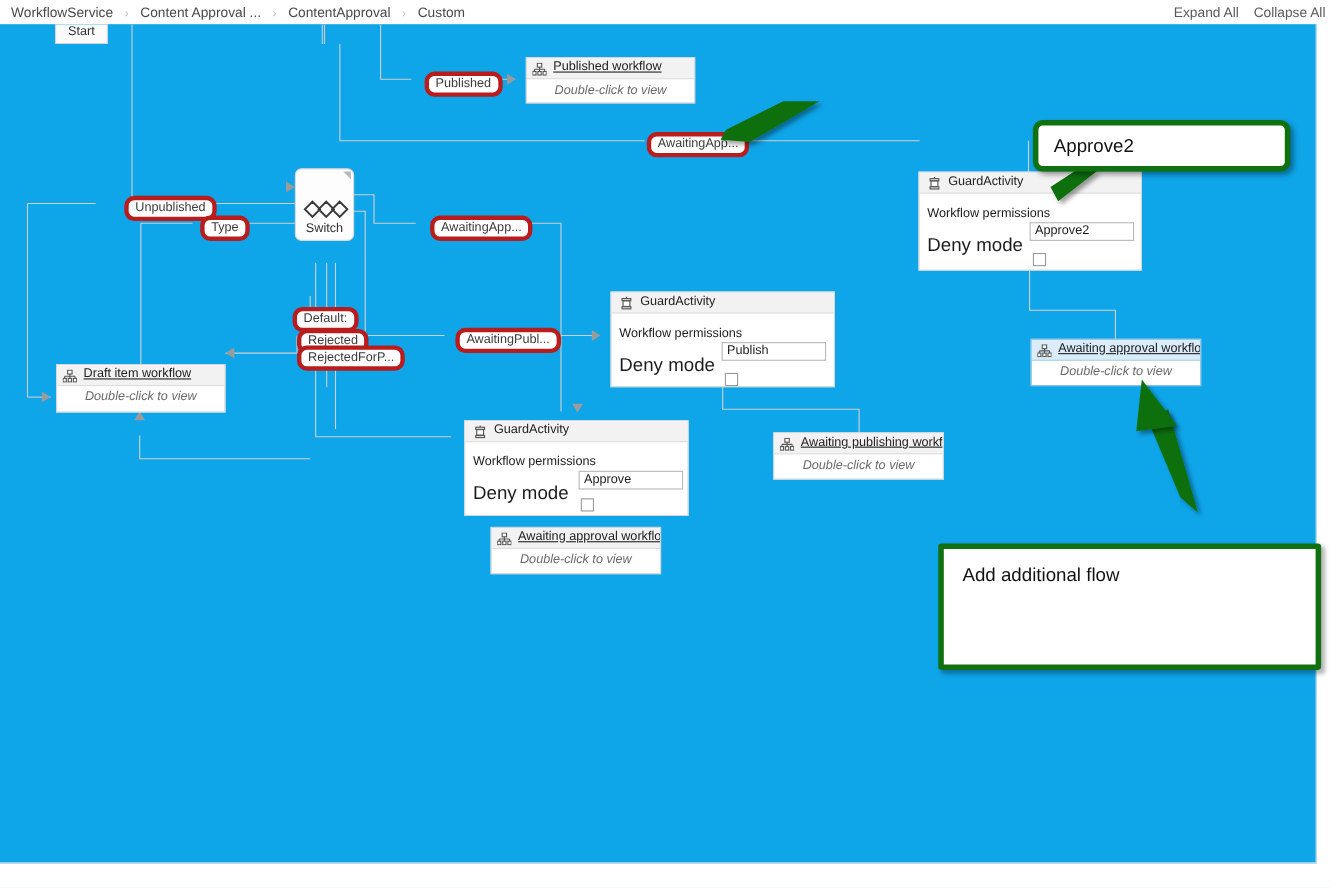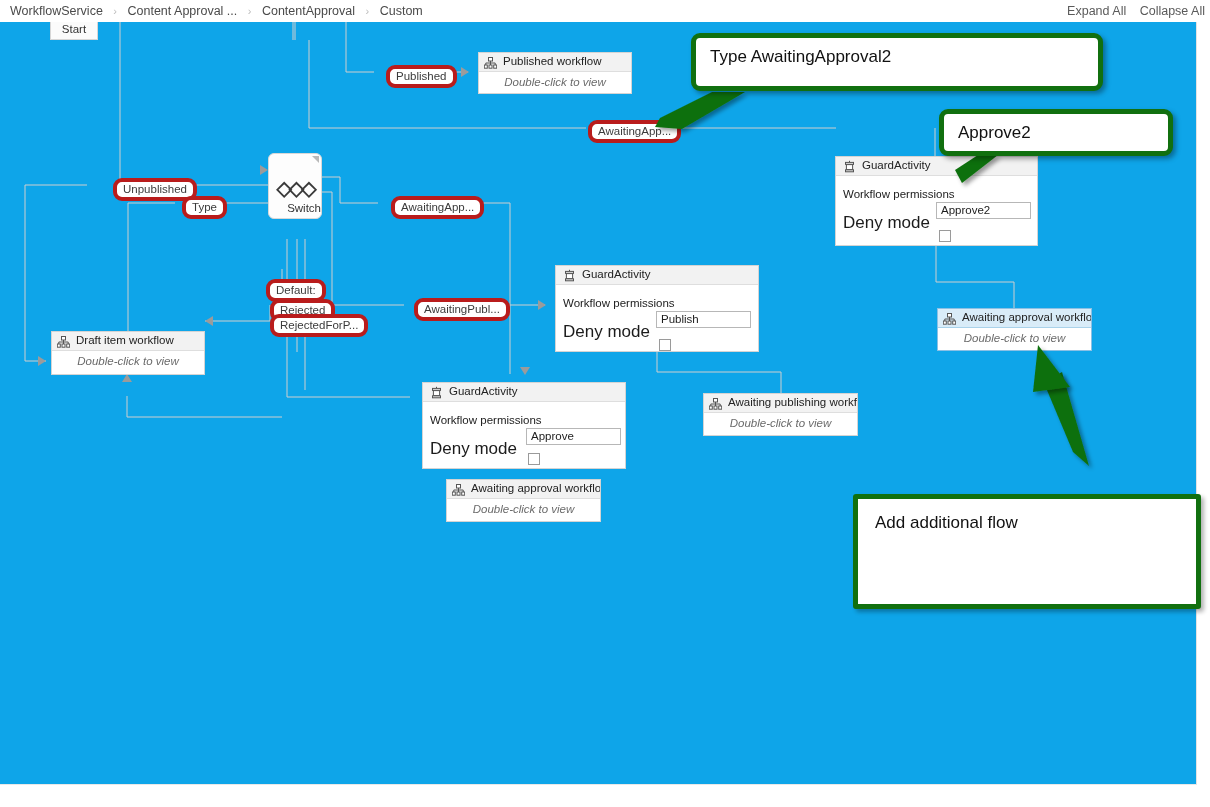--- a/index.html
+++ b/index.html
@@ -113,21 +113,21 @@
   .switch-node .sw-icon {
     position: absolute; left: 0; right: 0; top: 22px;
     text-align: center;
     font-size: 20px;
     letter-spacing: -3px;
     color: #3a3a3a;
     font-weight: bold;
   }
   .switch-node .sw-label {
     position: absolute; left: 0; right: 0; bottom: 4px;
-    text-align: right;
+    text-align: center;
     font-size: 11.5px;
     color: #333;
   }
   .switch-node .sw-corner {
     position: absolute; right: 2px; top: 2px;
     width: 0; height: 0;
     border-left: 7px solid transparent;
     border-top: 7px solid #b9b9b9;
   }
 
@@ -146,20 +146,21 @@
     border-bottom: 1px solid #dedede;
     box-sizing: border-box;
     white-space: nowrap;
     overflow: hidden;
   }
   .wf-node .wf-title {
     position: absolute; left: 24px; top: 2px;
     font-size: 11.5px;
     color: #222;
     white-space: nowrap;
+    text-decoration: underline;
   }
   .wf-node .wf-ico {
     position: absolute; left: 5px; top: 4px;
     width: 13px; height: 12px;
   }
   .wf-node .wf-body {
     height: 21px;
     text-align: center;
     font-size: 11.5px;
     font-style: italic;
@@ -498,23 +499,20 @@
     </defs>
 
     <polygon points="712,92 745,92 682,129 655,127 660,118" fill="#11700f" filter="url(#annoShadow)"></polygon>
 
     <polygon points="978,155 998,155 962,183 955,170" fill="#11700f" filter="url(#annoShadow)"></polygon>
 
     <polygon points="1089,466 1073,452 1044,383 1062,372" fill="#11700f" filter="url(#annoShadow)"></polygon>
     <polygon points="1038,345 1070,387 1033,392" fill="#11700f" filter="url(#annoShadow)"></polygon>
   </svg>
 
-  <div class="callout" style="left:691px; top:33px; width:412px; height:58px;">
-    <span>Type AwaitingApproval2</span>
-  </div>
 
   <div class="callout" style="left:939px; top:109px; width:234px; height:47px;">
     <span>Approve2</span>
   </div>
 
   <div class="callout sharp" style="left:853px; top:494px; width:348px; height:115px; padding-top:14px; padding-left:17px;">
     <span>Add additional flow</span>
   </div>
 
 </div>

